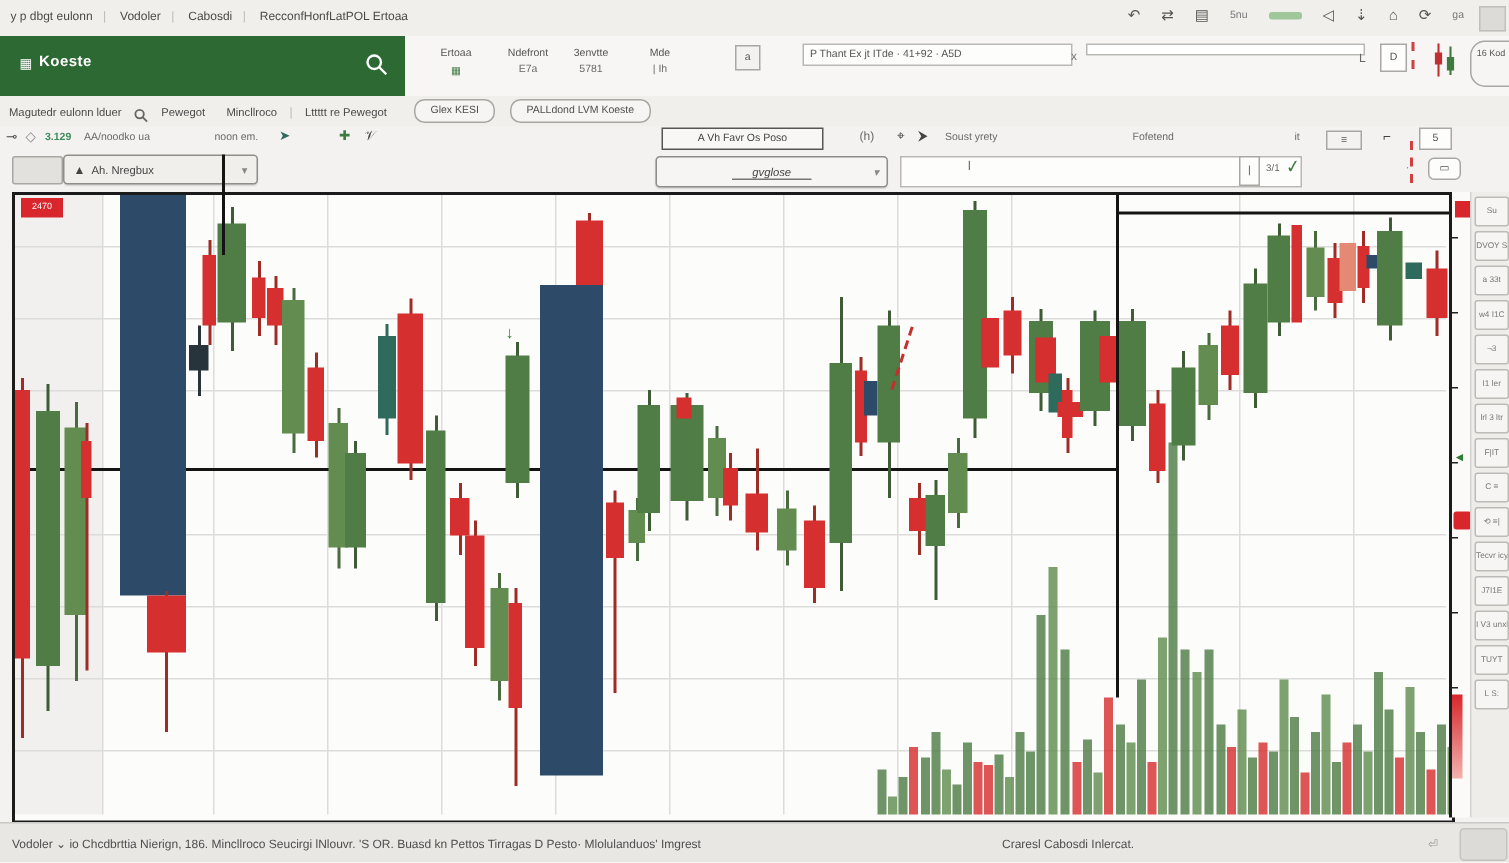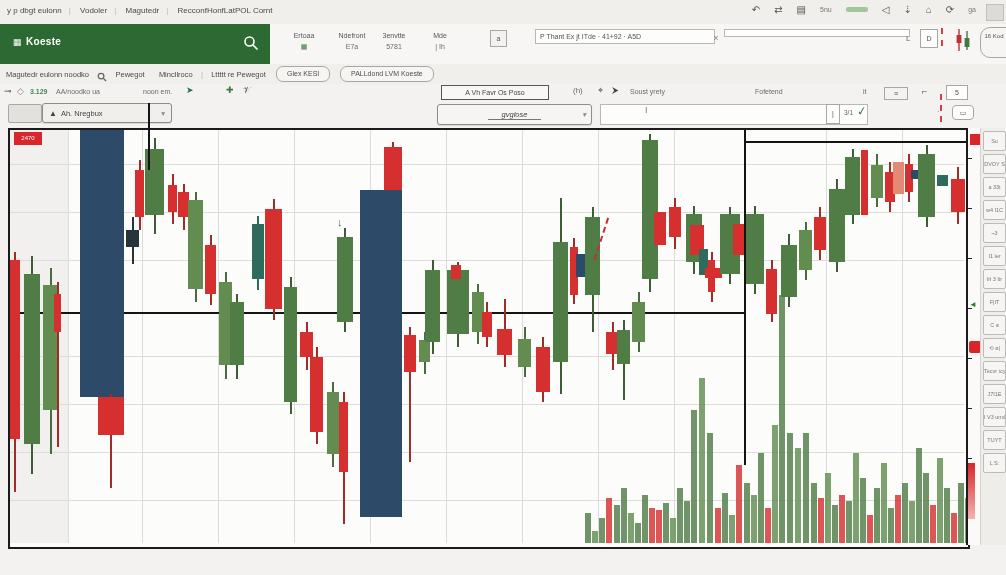--- a/index.html
+++ b/index.html
@@ -58,22 +58,22 @@
   .svgico{display:inline-block;vertical-align:middle;}
 </style>
 </head>
 <body>
 
 <div id="win">
 
   <div id="menubar" class="abs">
     <span class="menuitem">y p dbgt eulonn</span><span class="msep">|</span>
     <span class="menuitem">Vodoler</span><span class="msep">|</span>
-    <span class="menuitem">Magutedr</span><span class="msep">|</span>
-    <span class="menuitem">RecconfHonfLatPOL Cornt</span>
+    <span class="menuitem">Cabosdi</span><span class="msep">|</span>
+    <span class="menuitem">RecconfHonfLatPOL Ertoaa</span>
     <div id="menuicons" class="abs">
       <span>↶</span>
       <span>⇄</span>
       <span>▤</span>
       <span style="font-size:7px;color:#777;">5nu</span>
       <span class="minibar"></span>
       <span>◁</span>
       <span>⇣</span>
       <span>⌂</span>
       <span>⟳</span>
@@ -117,21 +117,21 @@
     <svg class="abs" style="left:684px;top:4px;" width="20" height="24" viewBox="0 0 20 24">
       <line x1="5" y1="1" x2="5" y2="23" stroke="#c03030" stroke-width="1.4"></line>
       <rect x="2.6" y="7" width="4.8" height="8" fill="#c03030"></rect>
       <line x1="13" y1="3" x2="13" y2="22" stroke="#3f7a3f" stroke-width="1.4"></line>
       <rect x="10.6" y="10" width="4.8" height="9" fill="#3f7a3f"></rect>
     </svg>
     <div class="abs" style="left:710px;top:3px;width:26px;height:24px;background:#f6f5f3;border:1px solid #a9a7a3;border-radius:10px 0 0 10px;font-size:6px;color:#555;text-align:center;padding-top:5px;line-height:7px;">16 Kod</div>
   </div>
 
   <div id="tabsrow" class="abs">
-    <span class="tab">Magutedr eulonn noodko</span>
+    <span class="tab">Magutedr eulonn lduer</span>
     <svg class="svgico" width="10" height="10" viewBox="0 0 16 16" style="margin-top:5px">
       <circle cx="6.5" cy="6.5" r="4.5" fill="none" stroke="#666" stroke-width="2"></circle>
       <line x1="10" y1="10" x2="14.5" y2="14.5" stroke="#666" stroke-width="2"></line>
     </svg>
     <span class="tab">Pewegot</span>
     <span class="tab">Mincllroco</span>
     <span class="msep">|</span>
     <span class="tab">Lttttt re Pewegot</span>
     <span class="pill" style="left:276px;">Glex KESI</span>
     <span class="pill" style="left:340px;">PALLdond LVM Koeste</span>
@@ -419,14 +419,20 @@
       <div class="prow">F|IT</div>
       <div class="prow">C ≡</div>
       <div class="prow">⟲ ≡|</div>
       <div class="prow">Tecvr icy</div>
       <div class="prow">J7I1E</div>
       <div class="prow">I V3 unxl</div>
       <div class="prow">TUYT</div>
       <div class="prow">L S:</div>
     </div>
 
+  <div id="statusbar" class="abs">
+    <span class="stattext" style="left:8px;">Vodoler ⌄   io Chcdbrttia Nierign, 186. Mincllroco Seucirgi lNlouvr.   'S OR. Buasd kn Pettos Tirragas D Pesto· Mlolulanduos' Imgrest</span>
+    <span class="stattext" style="left:668px;">Craresl Cabosdi Inlercat.</span>
+    <span class="stattext" style="left:952px;color:#999;">⏎</span>
+    <div class="abs" style="left:973px;top:3px;width:30px;height:20px;background:#dddbd7;border:1px solid #c5c3bf;border-radius:3px;"></div>
+  </div>
 
 </div>
 
 </body></html>

